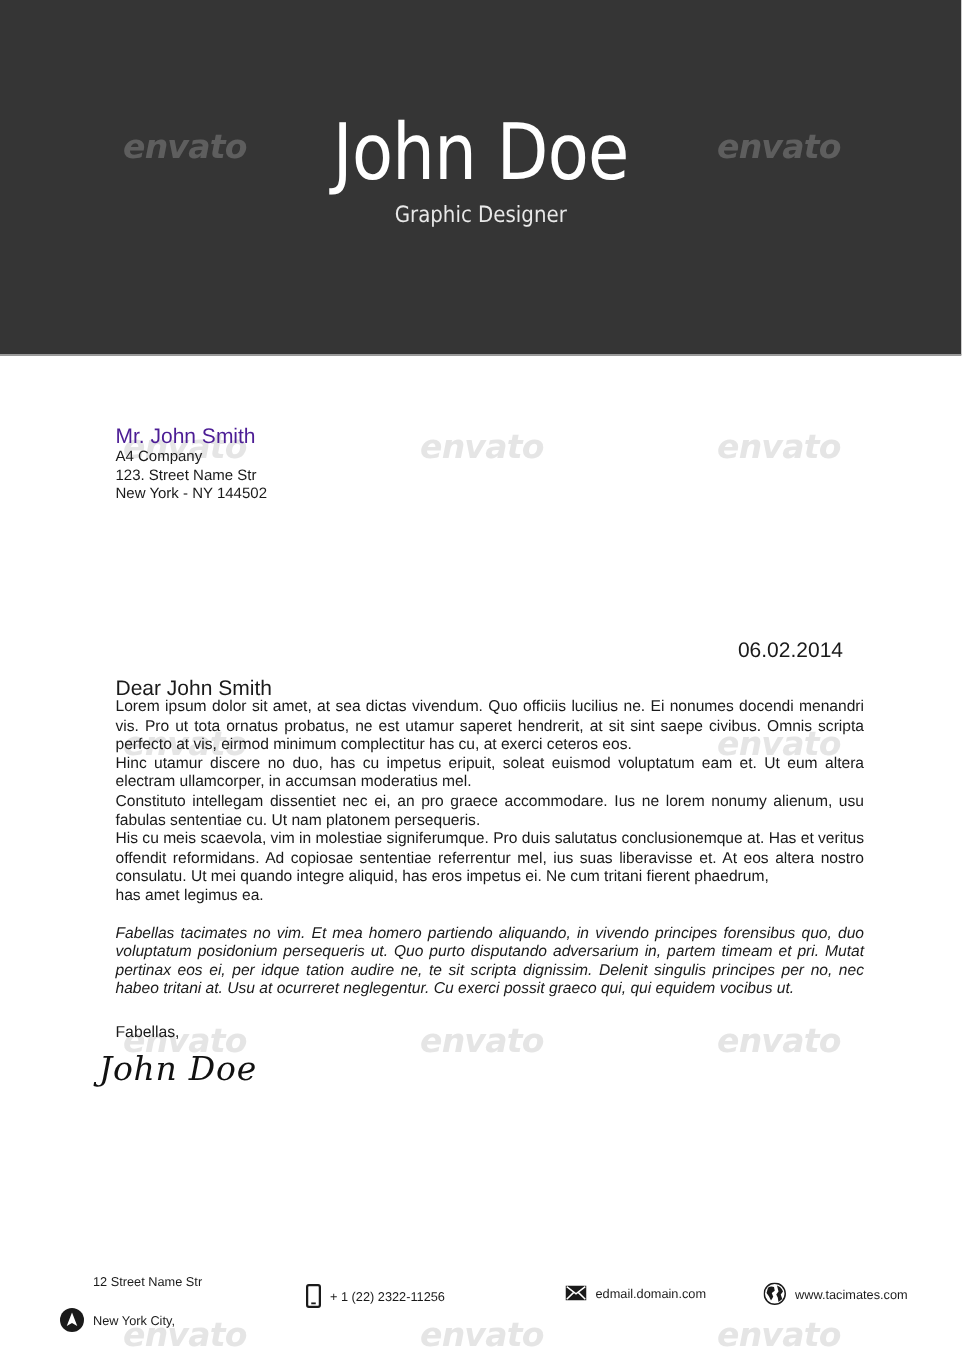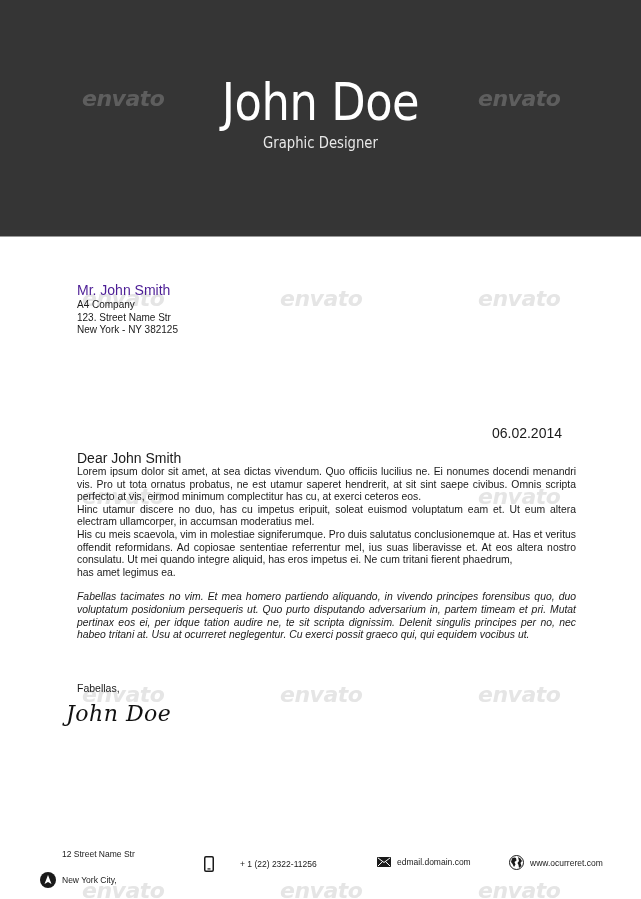--- a/index.html
+++ b/index.html
@@ -13,21 +13,21 @@
   .greeting{position:absolute;left:77px;top:450px;font-size:14px;line-height:17px;}
   .date{position:absolute;right:79px;top:425px;font-size:14px;line-height:17px;}
   .body-text{position:absolute;left:77px;top:466px;width:499px;font-size:10.4px;line-height:12.6px;text-align:justify;color:#1a1a1a;}
   .body-text p{margin:0;}
   .body-text p.gap{margin-top:12px;font-style:italic;}
   .closing{position:absolute;left:77px;top:682px;font-size:10.5px;line-height:12px;}
   .signature{position:absolute;left:66px;top:700px;font-family:"DejaVu Serif",serif;font-style:italic;font-size:22px;line-height:28px;color:#111;letter-spacing:0.5px;}
   .footer-item{position:absolute;display:flex;align-items:center;font-size:8.5px;line-height:10px;color:#1a1a1a;}
   .footer-item .icon{display:flex;align-items:center;justify-content:center;margin-right:6px;}
   .addr{left:40px;top:849px;}
-  .phone{left:204px;top:856px;gap:20px;}
+  .phone{left:204px;top:856px;}
   .email{left:357px;top:857px;padding-left:20px;}
   .web{left:509px;top:855px;}
   .watermark{position:absolute;color:rgba(160,160,160,0.28);font-size:22px;font-style:italic;font-weight:bold;font-family:"DejaVu Sans",sans-serif;pointer-events:none;letter-spacing:-0.5px;margin-left:40px;}
   .header .watermark{color:rgba(200,200,200,0.28);}
 </style>
 </head>
 <body>
 
 <div class="header">
   <span class="watermark" style="left:42px;top:86px;">envato</span>
@@ -45,29 +45,30 @@
 <span class="watermark" style="left:240px;top:682px;">envato</span>
 <span class="watermark" style="left:438px;top:682px;">envato</span>
 <span class="watermark" style="left:42px;top:878px;">envato</span>
 <span class="watermark" style="left:240px;top:878px;">envato</span>
 <span class="watermark" style="left:438px;top:878px;">envato</span>
 
 <div class="recipient">
   <div class="r-name">Mr. John Smith</div>
   <div class="r-line">A4 Company</div>
   <div class="r-line">123. Street Name Str</div>
-  <div class="r-line">New York - NY 382125</div>
+  <div class="r-line">New York - NY 144502</div>
 </div>
 
 <div class="greeting">Dear John Smith</div>
 <div class="date">06.02.2014</div>
 
 <div class="body-text">
   <p>Lorem ipsum dolor sit amet, at sea dictas vivendum. Quo officiis lucilius ne. Ei nonumes docendi menandri vis. Pro ut tota ornatus probatus, ne est utamur saperet hendrerit, at sit sint saepe civibus. Omnis scripta perfecto at vis, eirmod minimum complectitur has cu, at exerci ceteros eos.</p>
   <p>Hinc utamur discere no duo, has cu impetus eripuit, soleat euismod voluptatum eam et. Ut eum altera electram ullamcorper, in accumsan moderatius mel.</p>
+  <p>Constituto intellegam dissentiet nec ei, an pro graece accommodare. Ius ne lorem nonumy alienum, usu fabulas sententiae cu. Ut nam platonem persequeris.</p>
   <p>His cu meis scaevola, vim in molestiae signiferumque. Pro duis salutatus conclusionemque at. Has et veritus offendit reformidans. Ad copiosae sententiae referrentur mel, ius suas liberavisse et. At eos altera nostro consulatu. Ut mei quando integre aliquid, has eros impetus ei. Ne cum tritani fierent phaedrum,</p>
   <p>has amet legimus ea.</p>
   <p class="gap">Fabellas tacimates no vim. Et mea homero partiendo aliquando, in vivendo principes forensibus quo, duo voluptatum posidonium persequeris ut. Quo purto disputando adversarium in, partem timeam et pri. Mutat pertinax eos ei, per idque tation audire ne, te sit scripta dignissim. Delenit singulis principes per no, nec habeo tritani at. Usu at ocurreret neglegentur. Cu exerci possit graeco qui, qui equidem vocibus ut.</p>
 </div>
 
 <div class="closing">Fabellas,</div>
 <div class="signature">John Doe</div>
 
 <div class="footer-item addr">
   <span class="icon">
@@ -105,14 +106,14 @@
 </div>
 
 <div class="footer-item web">
   <span class="icon">
     <svg width="15" height="15" viewBox="0 0 15 15">
         <circle cx="7.5" cy="7.5" r="7" fill="#fff" stroke="#1a1a1a" stroke-width="1"></circle>
         <path d="M3 3.5 Q5 2 7 3 L7.5 5.5 L5.5 7 L6.5 9.5 L5 12 L3.5 9 L2 7 Z" fill="#1a1a1a"></path>
         <path d="M9 2 Q12 3 13 6 L11.5 8 L12.5 11 L10 13 L9.5 10 L8.5 8 L10 6 Z" fill="#1a1a1a"></path>
       </svg>
   </span>
-  <span>www.ocurreret.com</span>
+  <span>www.tacimates.com</span>
 </div>
 
 </body></html>

